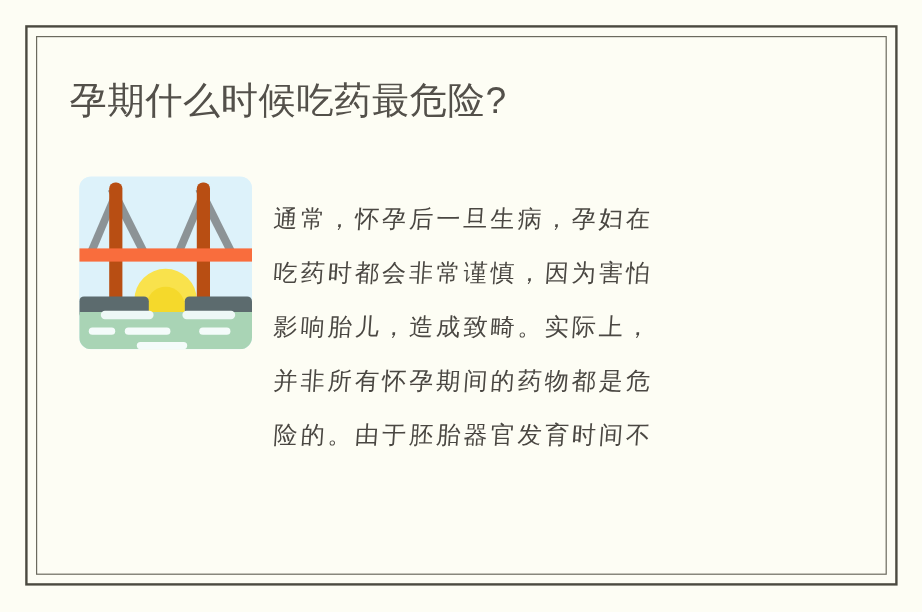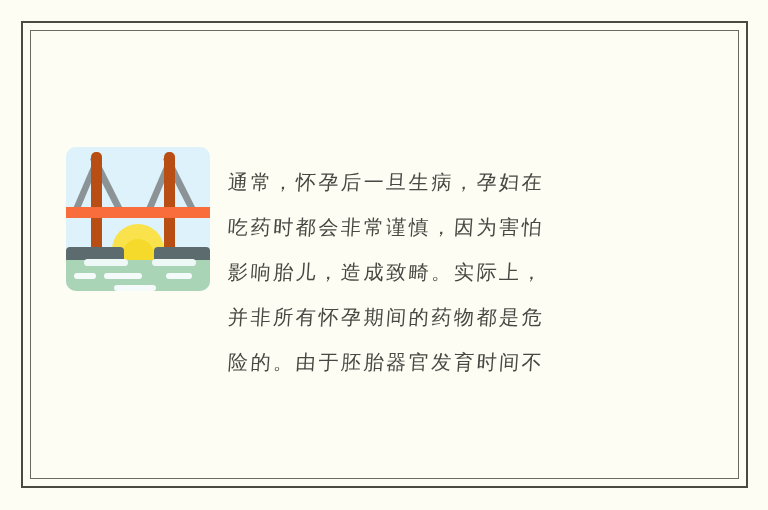--- a/index.html
+++ b/index.html
@@ -104,20 +104,21 @@
 </head>
 <body>
 
 <div id="page">
 
   <div class="frame-outer"></div>
   <div class="frame-inner"></div>
 
   <div class="content">
 
+    <div class="article-title">孕期什么时候吃药最危险?</div>
 
     <div class="thumb">
       <svg viewBox="0 0 144 144" xmlns="http://www.w3.org/2000/svg">
 
         <rect x="0" y="0" width="144" height="144" fill="#ddf2fa"></rect>
 
         <circle cx="72" cy="103" r="26" fill="#f9e24c"></circle>
         <circle cx="72" cy="108" r="16" fill="#f5d92b"></circle>
 
         <path d="M30 8 L6 64 L12 67 L35 12 Z" fill="#8c9396"></path>

